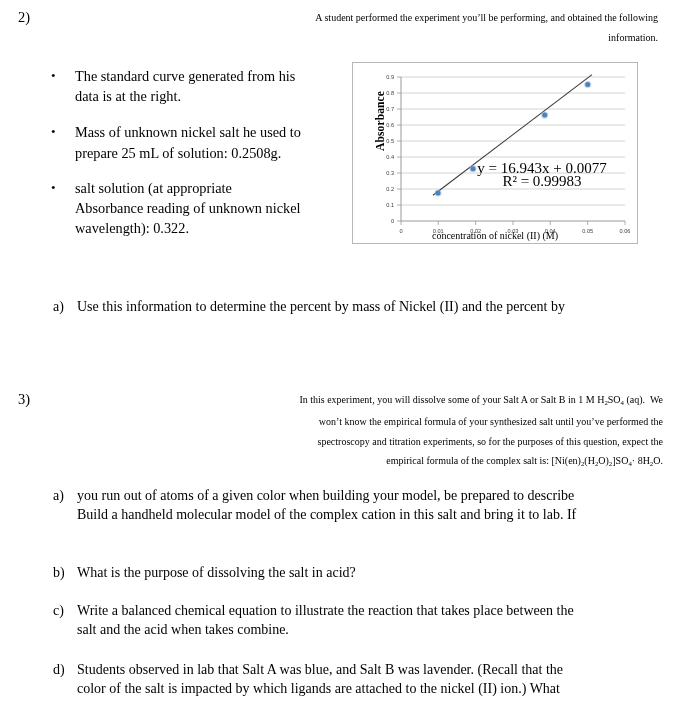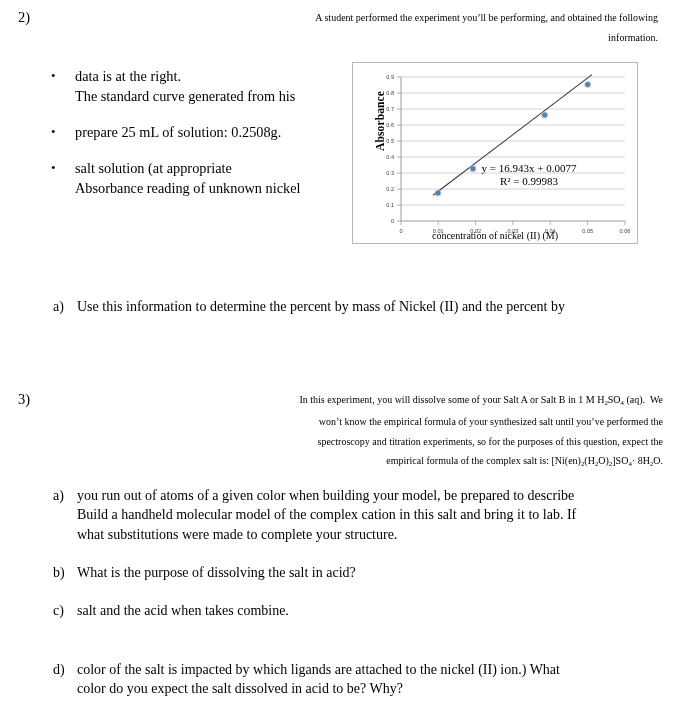--- a/index.html
+++ b/index.html
@@ -117,25 +117,25 @@
     left: 0;
     right: 0;
     bottom: 2px;
     text-align: center;
     font-size: 10px;
     font-weight: normal;
     font-family: "Liberation Serif", "DejaVu Serif", serif;
   }
   .eq-label {
     position: absolute;
-    left: 91px;
+    left: 104px;
     top: 99px;
     width: 170px;
     text-align: center;
-    font-size: 11px;
+    font-size: 15px;
     line-height: 12.6px;
     font-family: "Liberation Serif", "DejaVu Serif", serif;
   }
   .tick-label {
     font-size: 5.6px;
     fill: #3f3f3f;
     font-family: "Liberation Sans", sans-serif;
   }
 </style>
 </head>
@@ -149,37 +149,39 @@
       <div>A student performed the experiment you’ll be performing, and obtained the following</div>
       <div>information.</div>
     </div>
   </div>
 
   <div class="bullet-list">
 
     <div class="bullet-item">
       <div class="bullet-dot">•</div>
       <div class="bullet-text">
+        <div>The standard curve generated from his</div>
         <div>data is at the right.</div>
-        <div>The standard curve generated from his</div>
       </div>
     </div>
 
     <div class="bullet-item" style="margin-bottom:15px;">
       <div class="bullet-dot">•</div>
       <div class="bullet-text">
+        <div>Mass of unknown nickel salt he used to</div>
         <div>prepare 25 mL of solution: 0.2508g.</div>
       </div>
     </div>
 
     <div class="bullet-item">
       <div class="bullet-dot">•</div>
       <div class="bullet-text">
         <div>salt solution (at appropriate</div>
         <div>Absorbance reading of unknown nickel</div>
+        <div>wavelength):  0.322.</div>
       </div>
     </div>
 
   </div>
 
   <div class="chart-frame">
     <div class="chart-inner">
 
       <div class="axis-title-y">Absorbance</div>
 
@@ -285,39 +287,40 @@
       <div>spectroscopy and titration experiments, so for the purposes of this question, expect the</div>
       <div><span>empirical formula of the complex salt is: </span><span>[Ni(en)<sub>2</sub>(H<sub>2</sub>O)<sub>2</sub>]SO<sub>4</sub>· 8H<sub>2</sub>O.</span></div>
     </div>
   </div>
 
   <div class="q-block" style="left:53px; top:486px; width:612px;">
     <div class="sub-marker">a)</div>
     <div class="sub-body">
       <div>you run out of atoms of a given color when building your model, be prepared to describe</div>
       <div>Build a handheld molecular model of the complex cation in this salt and bring it to lab. If</div>
-      <div>what substitutions were made to complete your structure.</div>
     </div>
   </div>
 
   <div class="q-block" style="left:53px; top:563px; width:612px;">
     <div class="sub-marker">b)</div>
     <div class="sub-body">
       <div>What is the purpose of dissolving the salt in acid?</div>
     </div>
   </div>
 
   <div class="q-block" style="left:53px; top:601px; width:612px;">
     <div class="sub-marker">c)</div>
     <div class="sub-body">
+      <div>Write a balanced chemical equation to illustrate the reaction that takes place between the</div>
       <div>salt and the acid when takes combine.</div>
     </div>
   </div>
 
   <div class="q-block" style="left:53px; top:660px; width:612px;">
     <div class="sub-marker">d)</div>
     <div class="sub-body">
+      <div>Students observed in lab that Salt A was blue, and Salt B was lavender.  (Recall that the</div>
       <div>color of the salt is impacted by which ligands are attached to the nickel (II) ion.) What</div>
       <div>color do you expect the salt dissolved in acid to be?  Why?</div>
     </div>
   </div>
 
 </div>
 
 </body></html>

